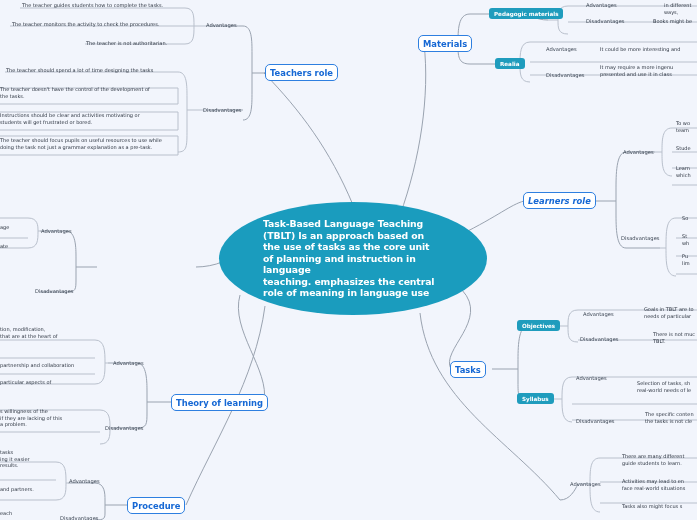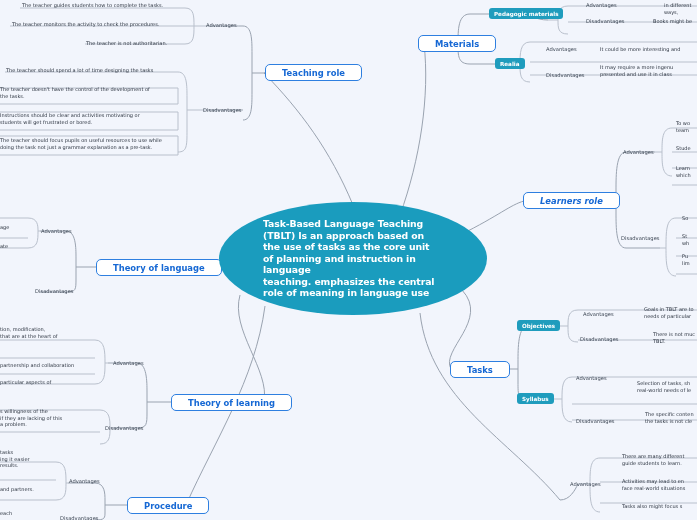--- a/index.html
+++ b/index.html
@@ -69,21 +69,21 @@
     position: absolute;
     background: #ffffff;
     border: 1.5px solid #2e7fe0;
     border-radius: 5px;
     color: #1668d4;
     font-size: 8.4px;
     font-weight: bold;
     display: flex;
     align-items: center;
     justify-content: center;
-    padding: 0 16px;
+    padding: 0 4px;
     height: 17px;
     box-sizing: border-box;
     white-space: nowrap;
     z-index: 4;
   }
 
   
   .teal-node {
     position: absolute;
     background: #1f9cbd;
@@ -270,38 +270,35 @@
     <div class="ctext">Task-Based Language Teaching
 (TBLT) Is an approach based on
 the use of tasks as the core unit
 of planning and instruction in
 language
 teaching.  emphasizes the central
 role of meaning in language use</div>
   </div>
 
   <div class="main-node" style="left:265px; top:64px;">
-    <span>Teaching role</span>
+    <span>Teachers role</span>
   </div>
 
   <div class="main-node" style="left:418px; top:35px;">
     <span>Materials</span>
   </div>
 
   <div class="main-node" style="left:523px; top:192px;font-style:italic;">
     <span>Learners role</span>
   </div>
 
   <div class="main-node" style="left:450px; top:361px;">
     <span>Tasks</span>
   </div>
 
-  <div class="main-node" style="left:96px; top:259px;">
-    <span>Theory of language</span>
-  </div>
 
   <div class="main-node" style="left:171px; top:394px;justify-content:flex-end;">
     <span>Theory of learning</span>
   </div>
 
   <div class="main-node" style="left:127px; top:497px;">
     <span>Procedure</span>
   </div>
 
   <div class="teal-node" style="left:489px; top:8px;">

